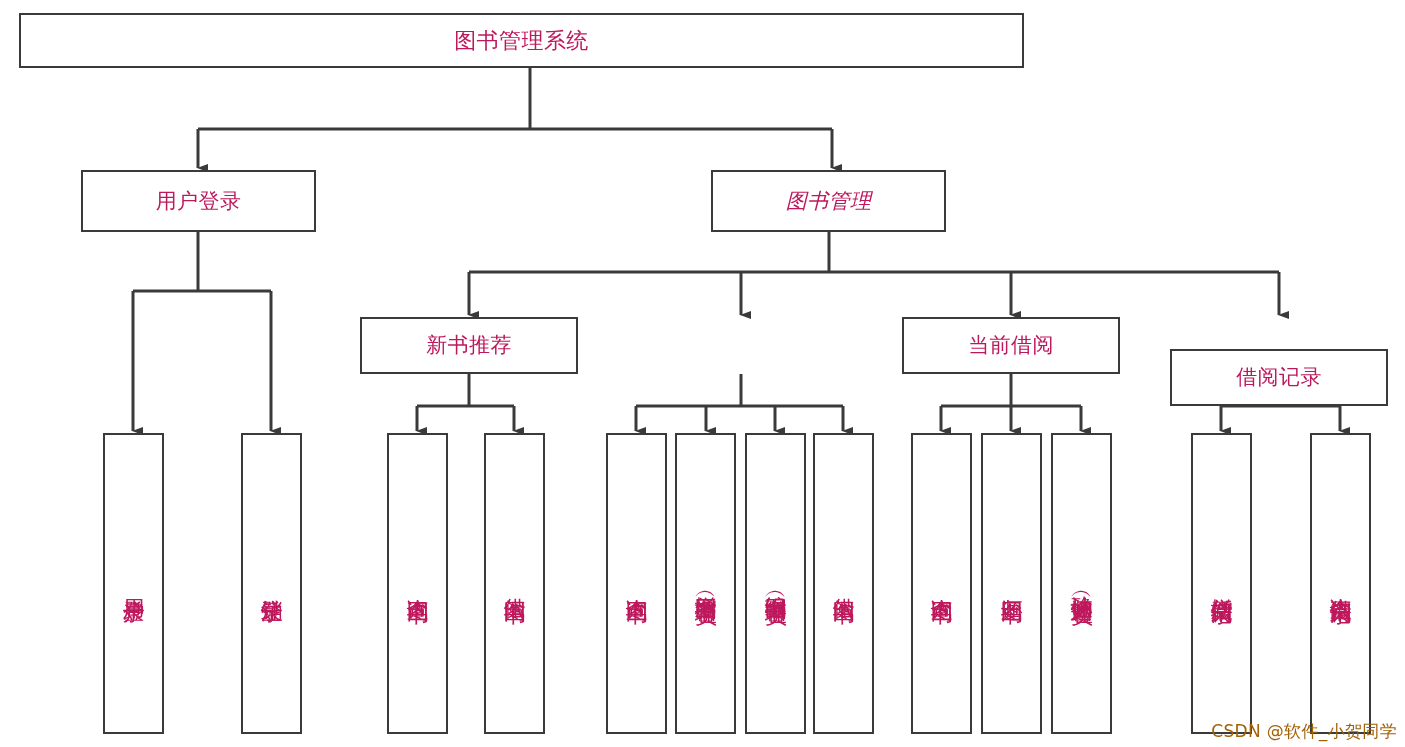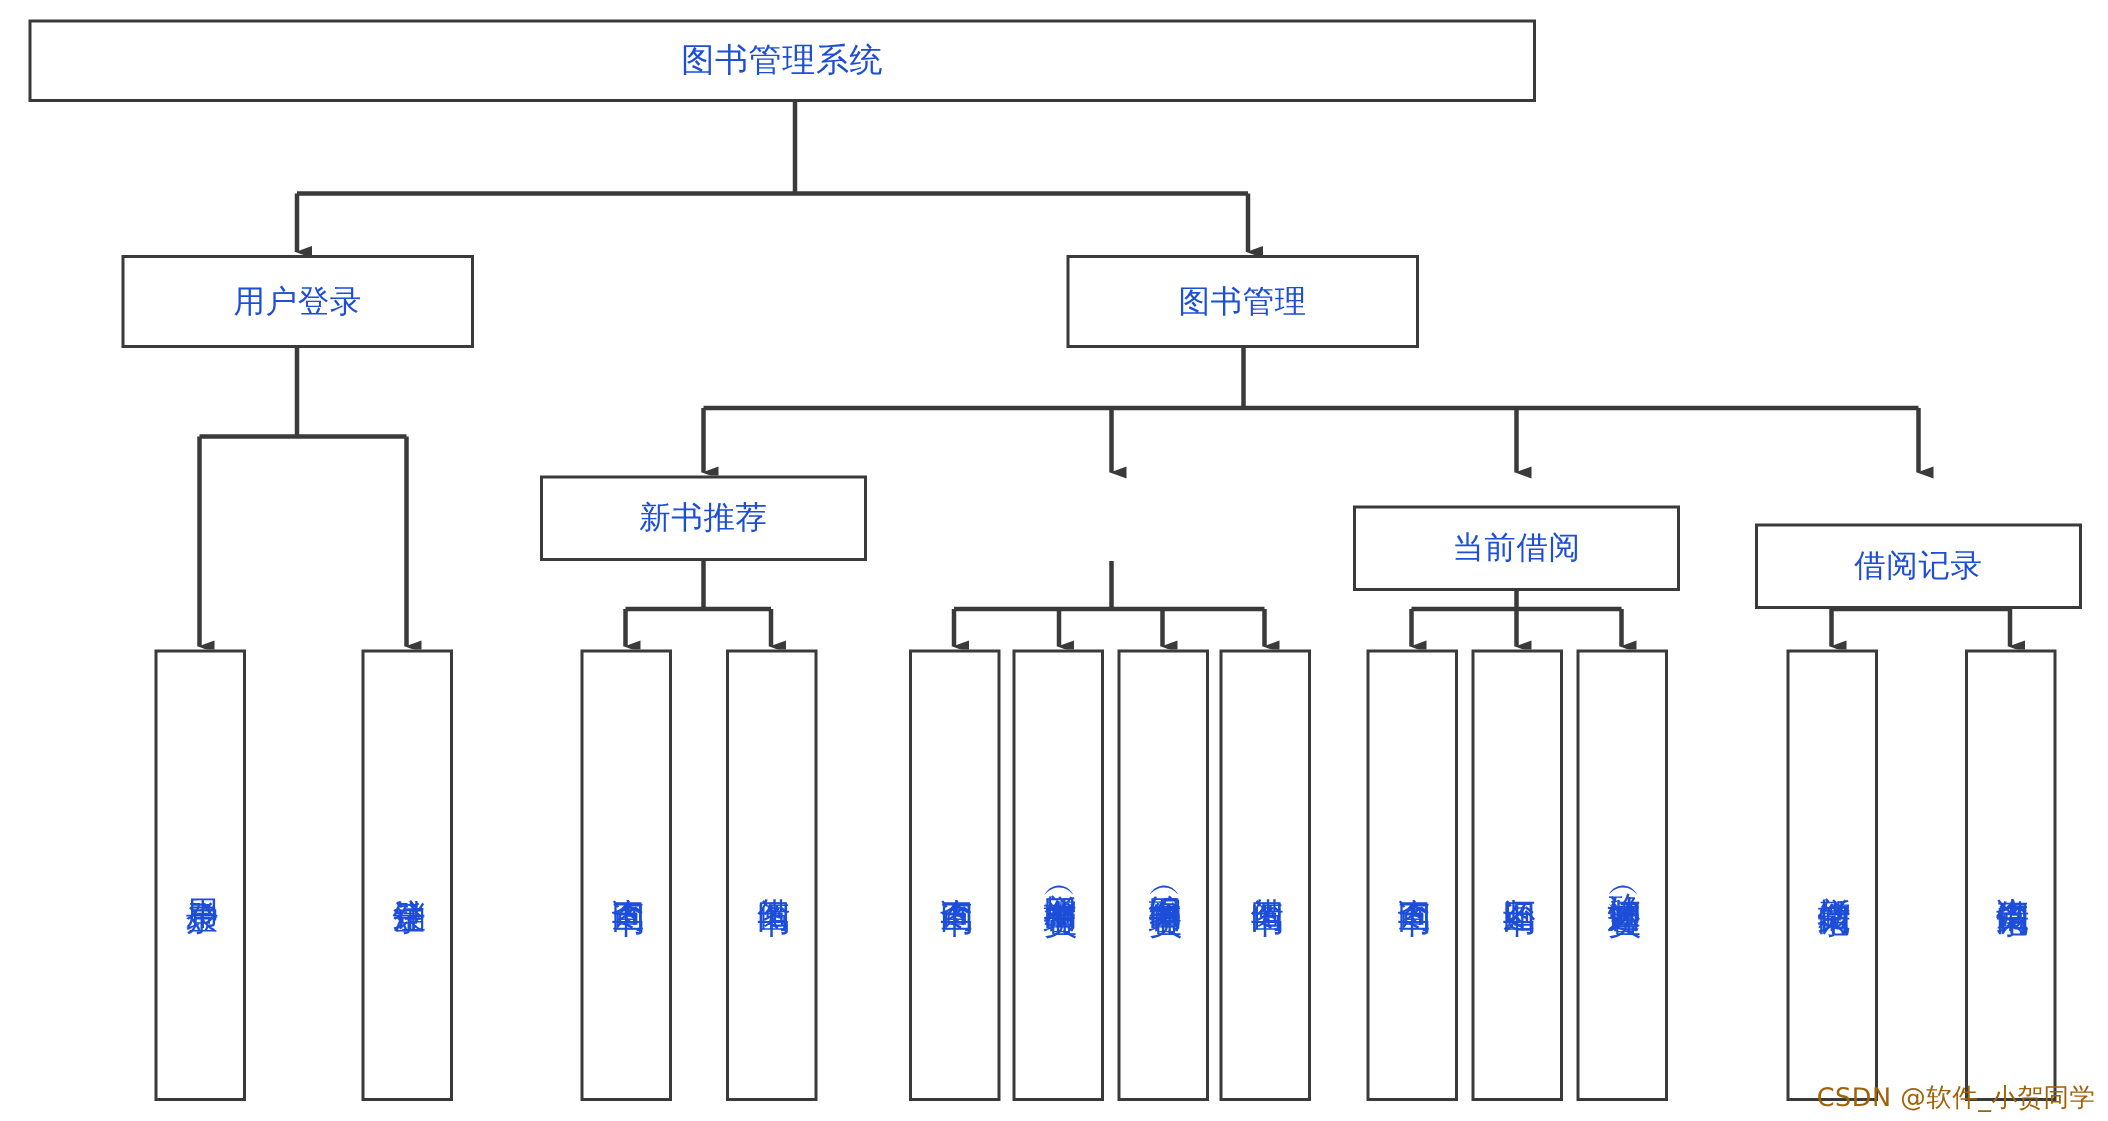--- a/index.html
+++ b/index.html
@@ -30,21 +30,21 @@
     position: absolute;
     box-sizing: border-box;
     background: #ffffff;
     border: 2px solid #3a3a3a;
     display: flex;
     align-items: center;
     justify-content: center;
     z-index: 2;
   }
   .node .label {
-    color: #1d4ed8;
+    color: #be185d;
     line-height: 1.18;
     letter-spacing: 0.02em;
     white-space: nowrap;
     text-align: center;
   }
   
   .node.horiz .label {
     font-size: 21px;
   }
   .node.root .label {
@@ -132,28 +132,28 @@
     </g>
   </svg>
 
   <div class="node horiz root" style="left:19px; top:13px; width:1005px; height:55px;">
     <span class="label">图书管理系统</span>
   </div>
 
   <div class="node horiz" style="left:81px; top:170px; width:235px; height:62px;">
     <span class="label">用户登录</span>
   </div>
-  <div class="node horiz" style="left:711px; top:170px; width:235px; height:62px;">
+  <div class="node horiz" style="left:711px; top:170px; width:235px; height:62px;font-style:italic;">
     <span class="label">图书管理</span>
   </div>
 
   <div class="node horiz" style="left:360px; top:317px; width:218px; height:57px;">
     <span class="label">新书推荐</span>
   </div>
-  <div class="node horiz" style="left:902px; top:317px; width:218px; height:57px;margin-top:20px;">
+  <div class="node horiz" style="left:902px; top:317px; width:218px; height:57px;">
     <span class="label">当前借阅</span>
   </div>
   <div class="node horiz" style="left:1170px; top:317px; width:218px; height:57px;margin-top:32px;">
     <span class="label">借阅记录</span>
   </div>
 
   <div class="node vert" style="left:103px; top:433px; width:61px; height:301px;">
     <span class="label">用户登录</span>
   </div>
   <div class="node vert" style="left:241px; top:433px; width:61px; height:301px;">

